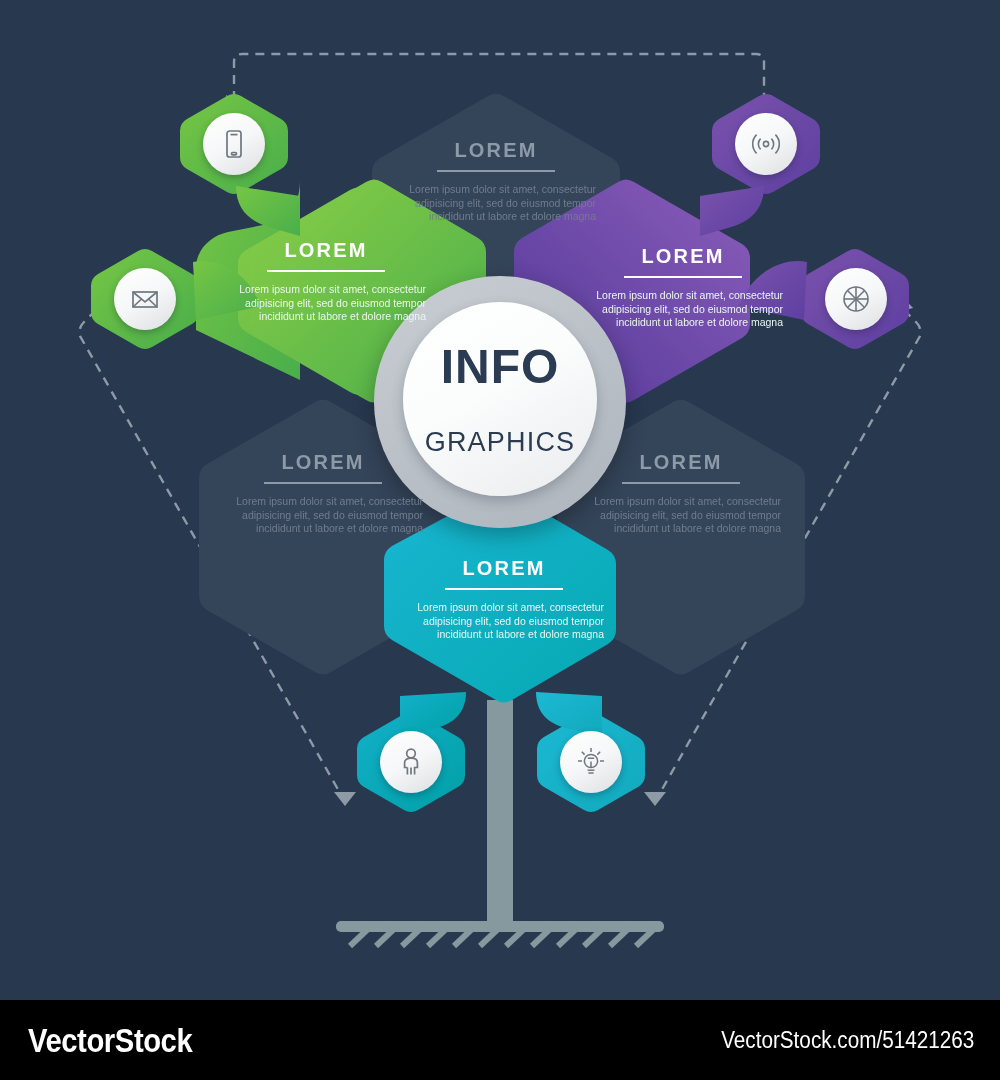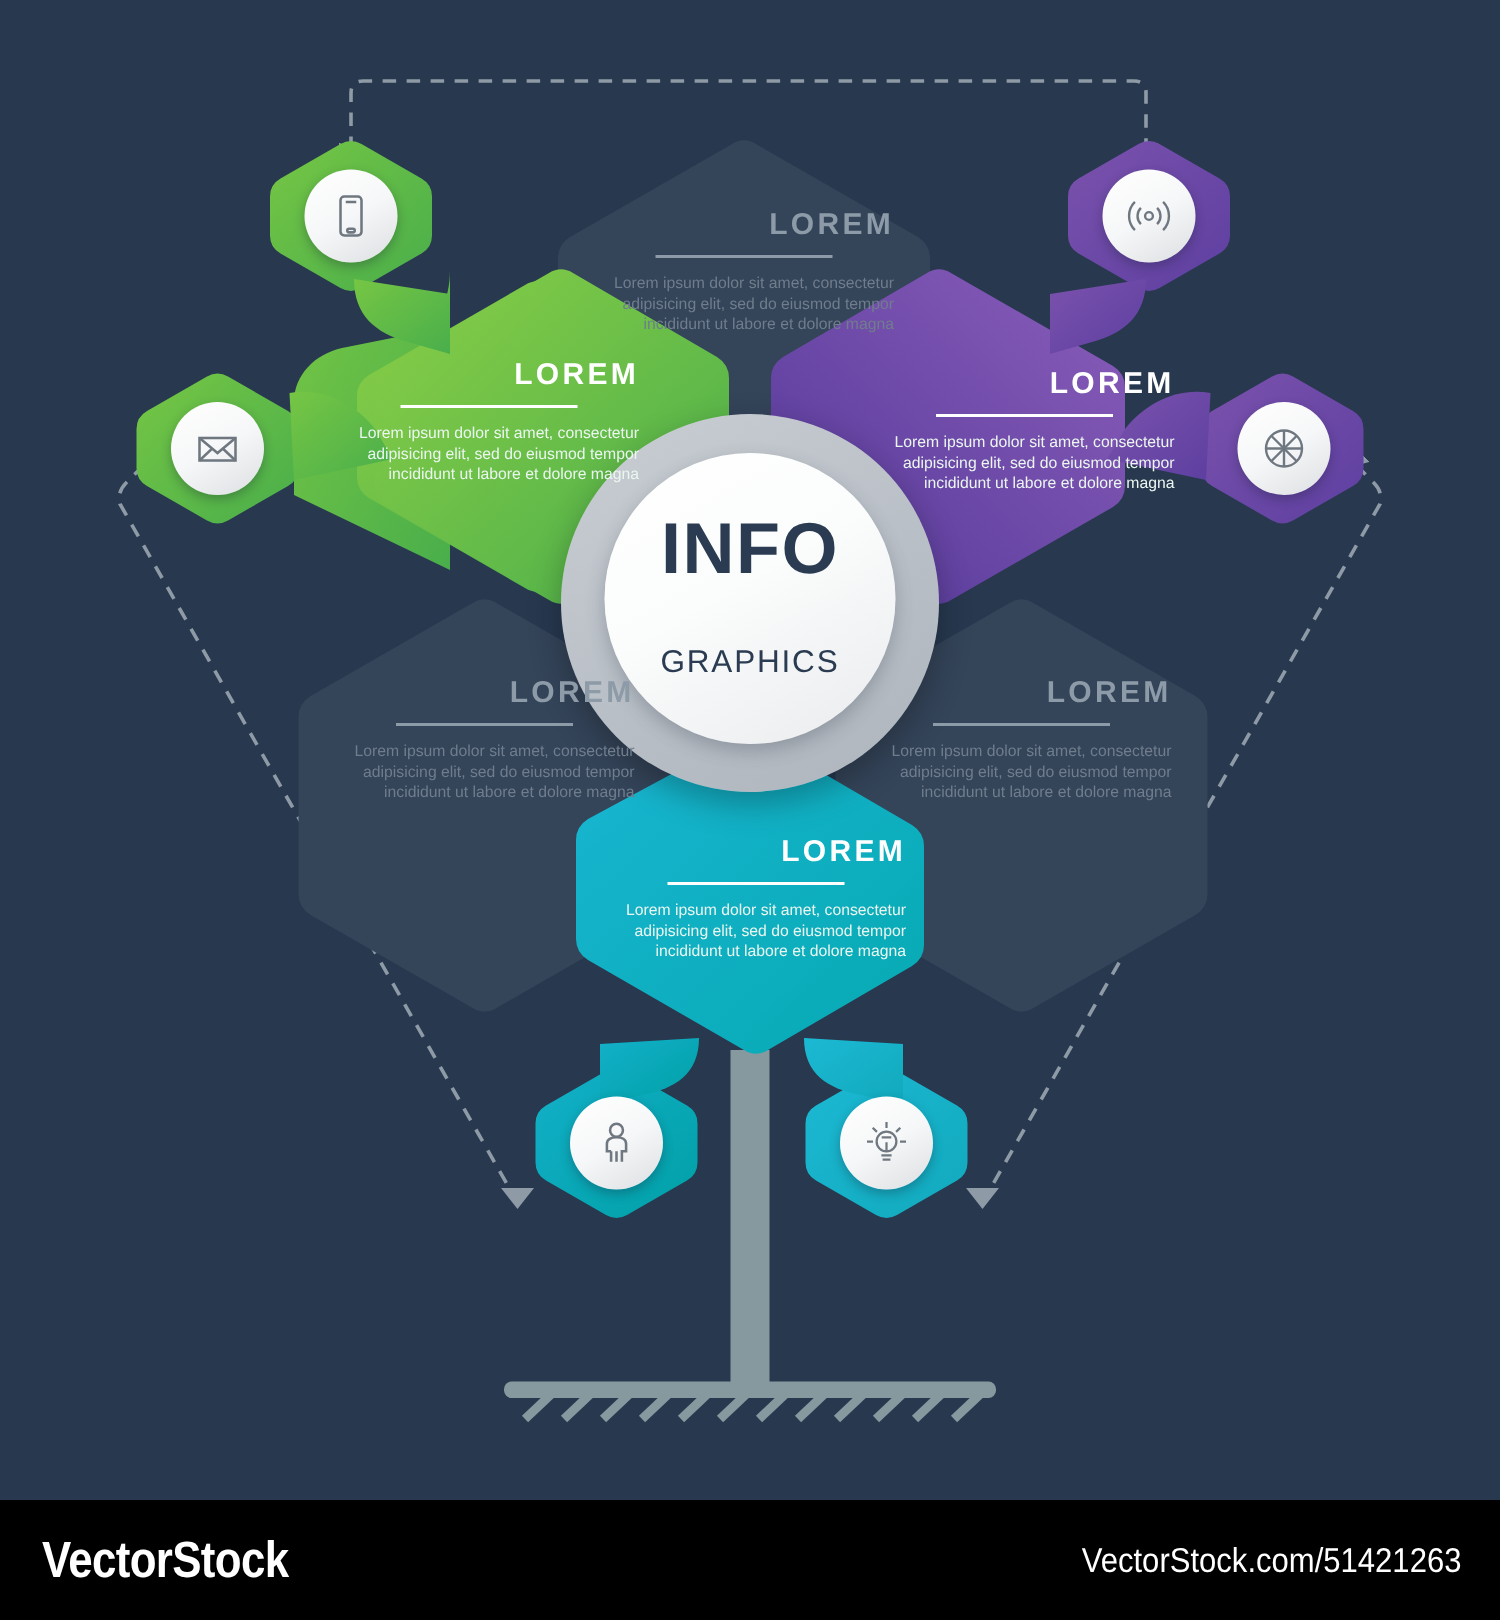--- a/index.html
+++ b/index.html
@@ -74,21 +74,21 @@
     width: 200px;
     text-align: left;
     pointer-events: none;
   }
   .hex-title {
     font-size: 20px;
     font-weight: bold;
     letter-spacing: 2.2px;
     line-height: 22px;
     margin: 0 0 0 0;
-    text-align: right;
+    text-align: center;
   }
   .hex-rule {
     height: 2px;
     margin: 9px auto 11px auto;
     width: 118px;
   }
   .hex-body {
     font-size: 10.5px;
     line-height: 13.6px;
     text-align: right;
@@ -130,21 +130,21 @@
   }
   #center-title {
     font-size: 48px;
     font-weight: bold;
     color: #2b3c52;
     letter-spacing: 1px;
     line-height: 48px;
     font-family: "Liberation Sans", sans-serif;
   }
   #center-sub {
-    font-size: 21px;
+    font-size: 27px;
     color: #2b3c52;
     letter-spacing: 1.2px;
     line-height: 28px;
     margin-top: 18px;
     font-family: "Liberation Sans", sans-serif;
   }
   
   .icon-badge {
     position: absolute;
     border-radius: 50%;

